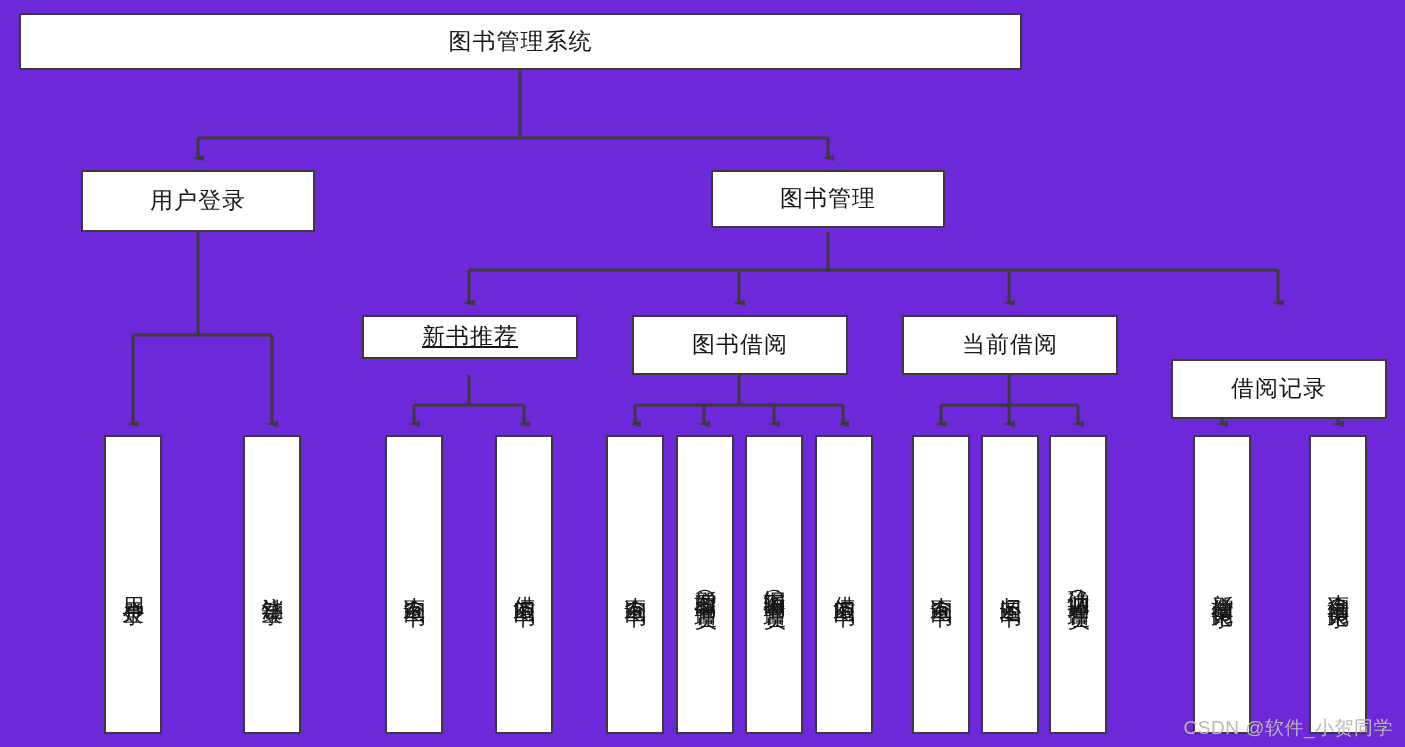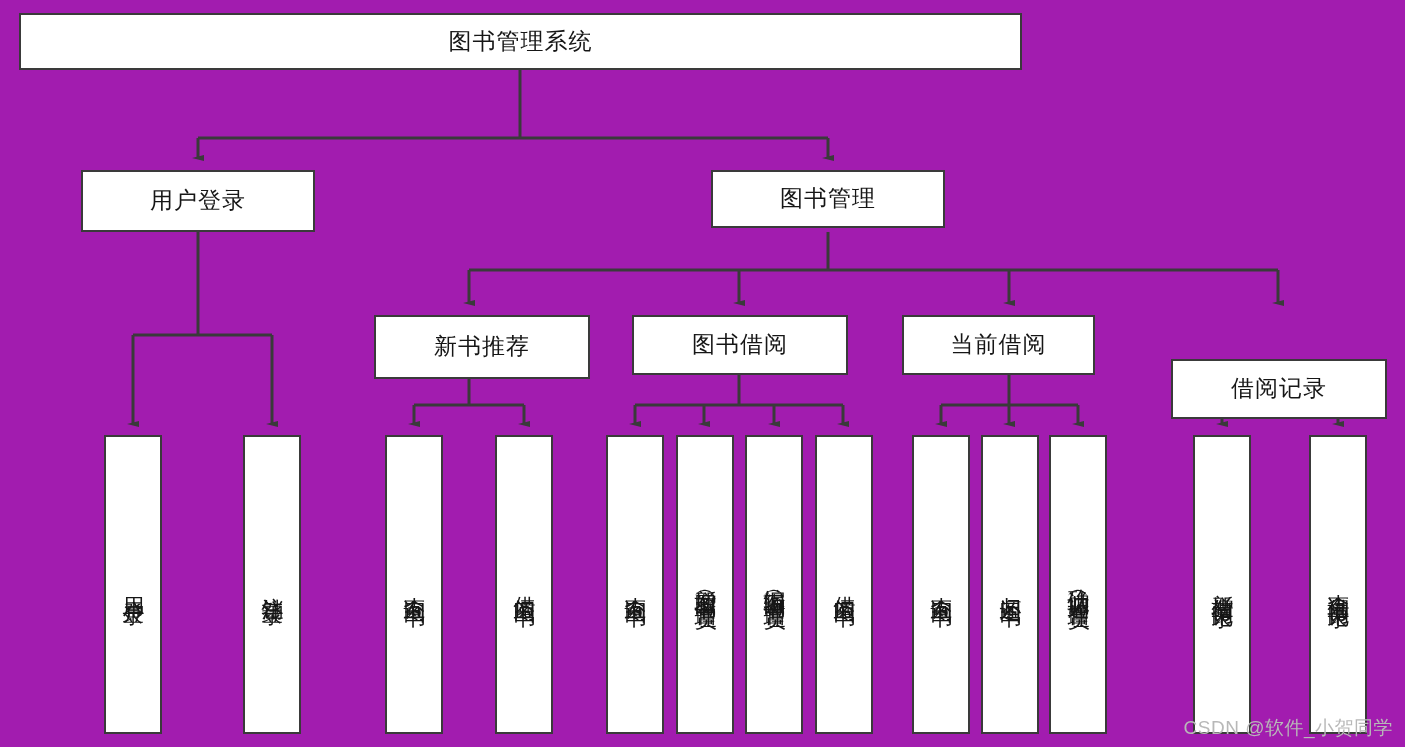--- a/index.html
+++ b/index.html
@@ -9,21 +9,21 @@
     background: #ffffff;
   }
   body {
     font-family: "Liberation Sans", "DejaVu Sans", sans-serif;
     color: #1a1a1a;
   }
   #canvas {
     position: relative;
     width: 1405px;
     height: 747px;
-    background: #a21caf;
+    background: #6d28d9;
     overflow: hidden;
   }
   svg.edges {
     position: absolute;
     left: 0;
     top: 0;
     width: 1405px;
     height: 747px;
     pointer-events: none;
   }
@@ -130,27 +130,27 @@
     <span>图书管理系统</span>
   </div>
 
   <div class="node horiz" style="left:81px; top:170px; width:234px; height:62px;">
     <span>用户登录</span>
   </div>
   <div class="node horiz" style="left:711px; top:170px; width:234px; height:58px;">
     <span>图书管理</span>
   </div>
 
-  <div class="node horiz" style="left:374px; top:315px; width:216px; height:64px;">
+  <div class="node horiz" style="left:362px; top:315px; width:216px; height:44px;text-decoration:underline;">
     <span>新书推荐</span>
   </div>
   <div class="node horiz" style="left:632px; top:315px; width:216px; height:60px;">
     <span>图书借阅</span>
   </div>
-  <div class="node horiz" style="left:902px; top:315px; width:193px; height:60px;">
+  <div class="node horiz" style="left:902px; top:315px; width:216px; height:60px;">
     <span>当前借阅</span>
   </div>
   <div class="node horiz" style="left:1171px; top:315px; width:216px; height:60px;margin-top:44px;">
     <span>借阅记录</span>
   </div>
 
   <div class="node vert" style="left:104px; top:435px; width:58px; height:299px;">
     <span class="vlabel">用户登录</span>
   </div>
   <div class="node vert" style="left:243px; top:435px; width:58px; height:299px;">

